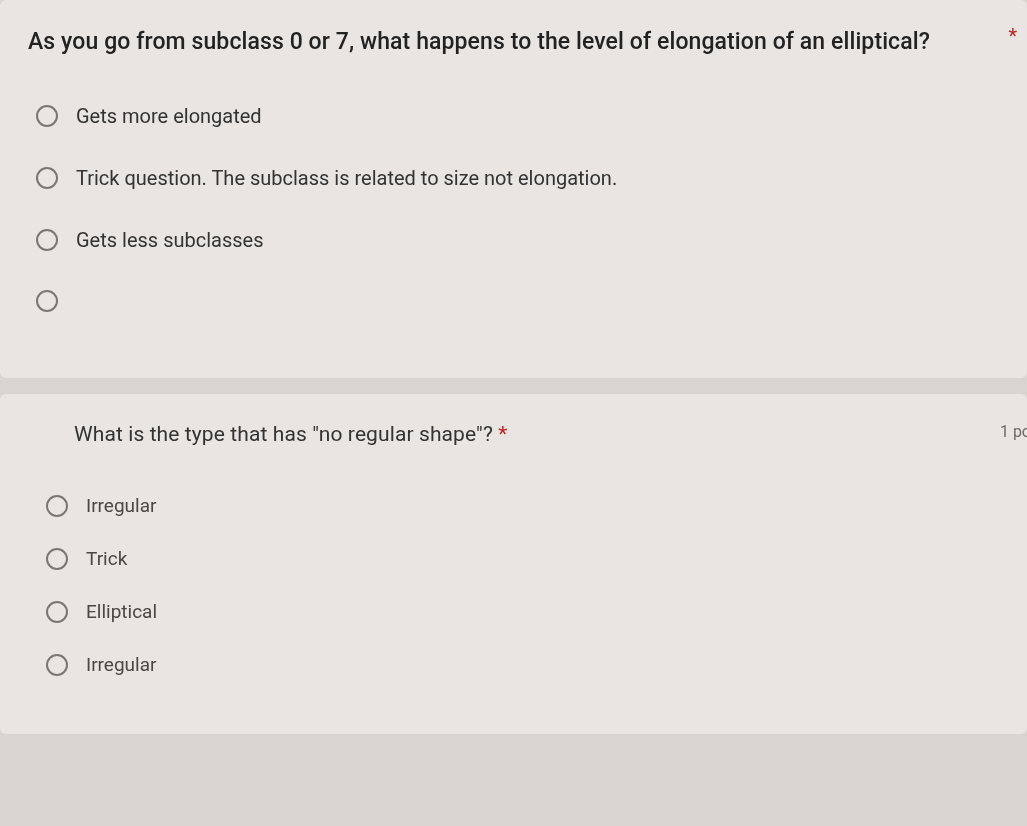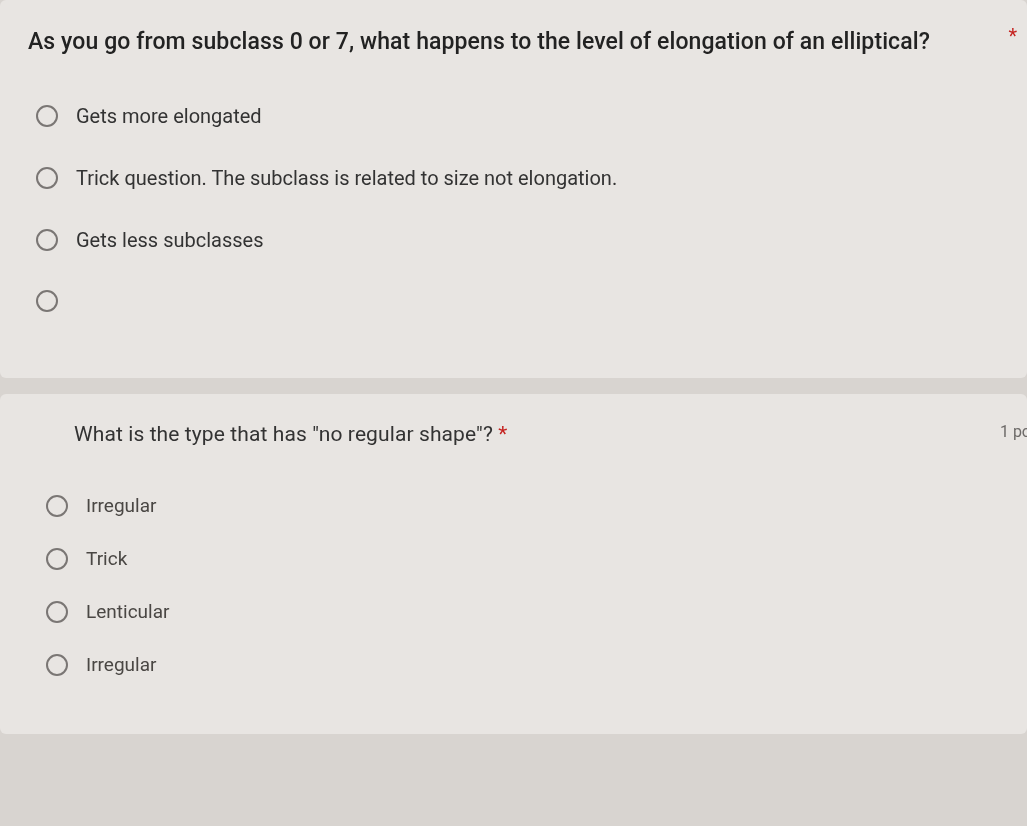--- a/index.html
+++ b/index.html
@@ -109,19 +109,19 @@
   <div class="option">
     <span class="radio"></span>
     <span class="option-label">Irregular</span>
   </div>
   <div class="option">
     <span class="radio"></span>
     <span class="option-label">Trick</span>
   </div>
   <div class="option">
     <span class="radio"></span>
-    <span class="option-label">Lenticular</span>
+    <span class="option-label">Elliptical</span>
   </div>
   <div class="option">
     <span class="radio"></span>
     <span class="option-label">Irregular</span>
   </div>
 </div>
 
 </body></html>

